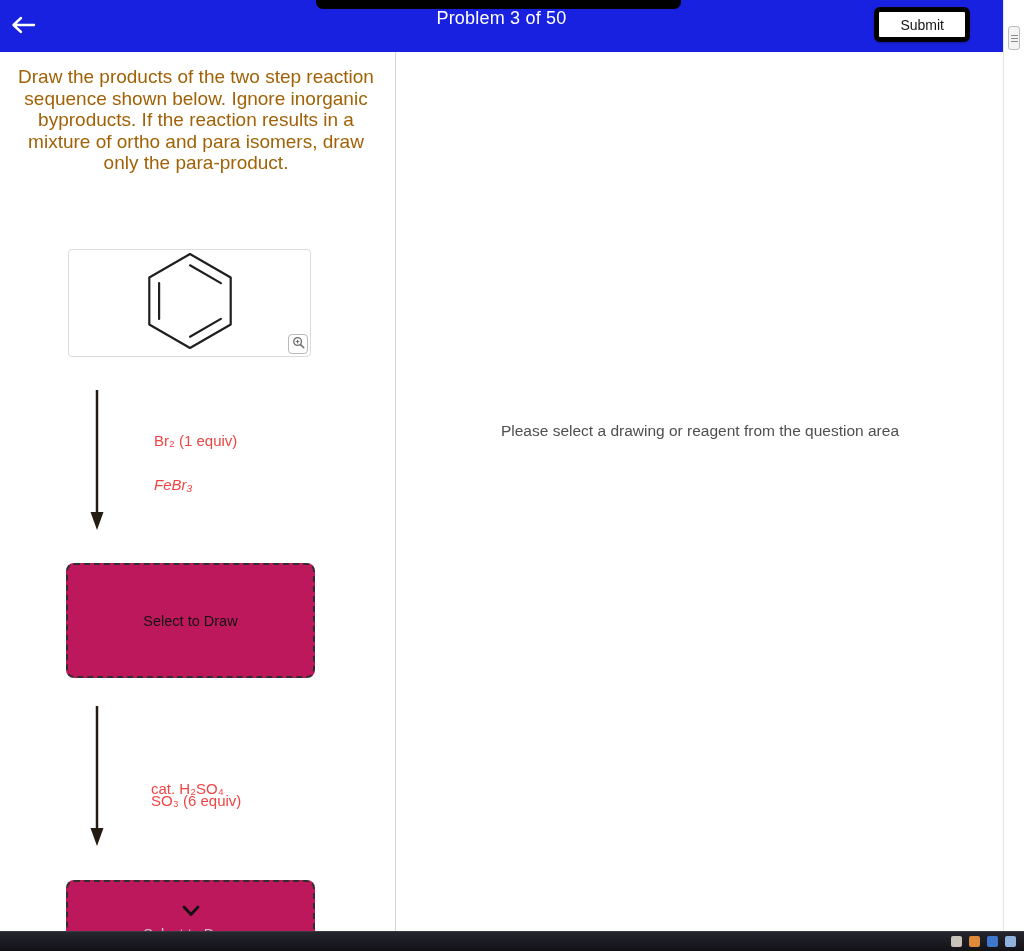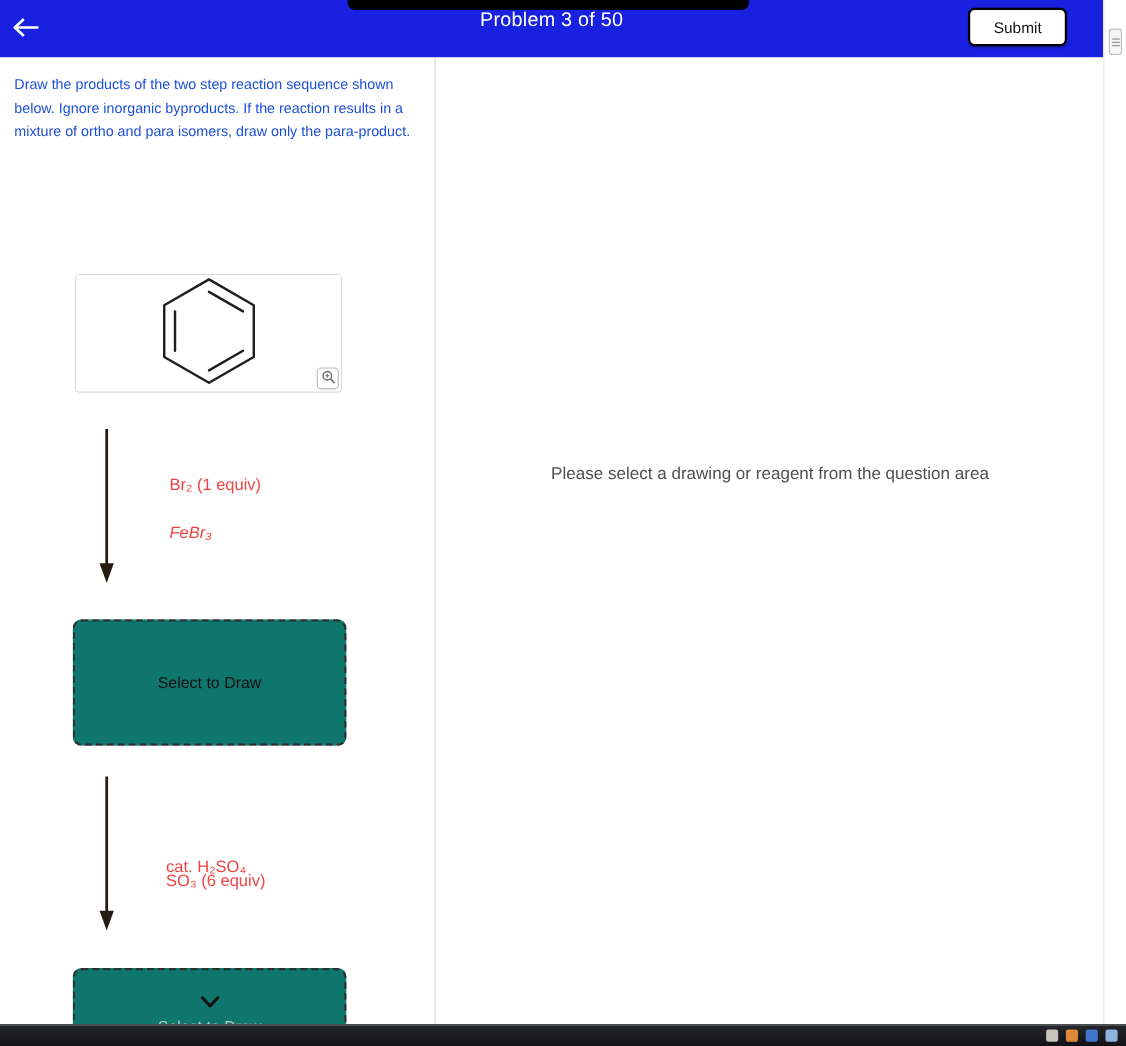--- a/index.html
+++ b/index.html
@@ -7,53 +7,53 @@
   body { font-family: "Liberation Sans", "DejaVu Sans", sans-serif; background: #fff; overflow: hidden; }
   .screen { position: relative; width: 1024px; height: 951px; background: #fff; overflow: hidden; }
 
   
   .top-notch { position: absolute; left: 316px; top: 0; width: 365px; height: 9px; background: #000; border-radius: 0 0 7px 7px; z-index: 30; }
 
   
   .header { position: absolute; left: 0; top: 0; width: 1003px; height: 52px; background: #1821df; z-index: 20; }
   .back-btn { position: absolute; left: 6px; top: 10px; width: 34px; height: 32px; background: transparent; border: none; cursor: pointer; display: flex; align-items: center; justify-content: center; }
   .header-title { position: absolute; left: 0; right: 0; top: 0; height: 36px; display: flex; align-items: center; justify-content: center; color: #fff; font-size: 18px; font-weight: 500; letter-spacing: 0.2px; pointer-events: none; }
-  .submit-btn { position: absolute; right: 33px; top: 7px; height: 35px; padding: 0 21px; background: #fff; color: #141414; border: 2px solid #000000; border-radius: 6px; font-size: 14px; font-family: inherit; cursor: pointer; box-shadow: 0 1px 2px rgba(0,0,0,0.25); }
+  .submit-btn { position: absolute; right: 33px; top: 7px; height: 35px; padding: 0 21px; background: #fff; color: #141414; border: 5px solid #000000; border-radius: 6px; font-size: 14px; font-family: inherit; cursor: pointer; box-shadow: 0 1px 2px rgba(0,0,0,0.25); }
 
   
   .right-strip { position: absolute; top: 0; right: 0; width: 21px; height: 931px; background: #fff; border-left: 1px solid #e4e4e4; z-index: 25; }
   .scroll-grip { position: absolute; top: 26px; left: 4px; width: 12px; height: 24px; border: 1px solid #bdbdbd; border-radius: 3px; background: #f4f4f4; display: flex; flex-direction: column; align-items: center; justify-content: center; gap: 2px; cursor: pointer; }
   .scroll-grip i { display: block; width: 7px; height: 1px; background: #8a8a8a; }
 
   
   .left-panel { position: absolute; left: 0; top: 52px; width: 396px; height: 879px; background: #fff; border-right: 1px solid #d6d6d6; overflow: hidden; }
   .right-panel { position: absolute; left: 397px; top: 52px; width: 606px; height: 758px; background: #fff; display: flex; align-items: center; justify-content: center; }
   .canvas-placeholder { color: #4f4f4f; font-size: 15.5px; text-align: center; padding: 0 30px; }
 
   
-  .question-text { position: absolute; top: 14px; left: 13px; width: 366px; color: #1d4ed8; font-size: 13px; line-height: 21.5px; }
+  .question-text { position: absolute; top: 14px; left: 13px; width: 366px; text-align: center; color: #a16207; font-size: 19px; line-height: 21.5px; }
 
   
   .molecule-box { position: absolute; left: 68px; top: 197px; width: 243px; height: 108px; background: #fff; border: 1px solid #dcdcdc; border-radius: 4px; cursor: pointer; }
   .zoom-btn { position: absolute; right: 2px; bottom: 2px; width: 20px; height: 20px; background: #fff; border: 1px solid #b9b9b9; border-radius: 4px; display: flex; align-items: center; justify-content: center; cursor: pointer; padding: 0; }
 
   
   .step-arrow { position: absolute; width: 16px; height: 144px; }
   .arrow-1 { left: 89px; top: 336px; }
   .arrow-2 { left: 89px; top: 652px; }
 
   
   .reagent-label { position: absolute; color: #ef4444; font-size: 15px; cursor: pointer; }
   .rl-1a { left: 154px; top: 380px; }
   .rl-1b { left: 154px; top: 424px; font-style: italic; }
   .rl-2a { left: 151px; top: 697px; margin-top: 31px; }
   .rl-2b { left: 151px; top: 740px; }
 
   
-  .select-box { position: absolute; left: 66px; width: 249px; height: 115px; border: 2px dashed #2f2f2f; border-radius: 8px; background: #0f766e; display: flex; align-items: center; justify-content: center; cursor: pointer; }
+  .select-box { position: absolute; left: 66px; width: 249px; height: 115px; border: 2px dashed #2f2f2f; border-radius: 8px; background: #be185d; display: flex; align-items: center; justify-content: center; cursor: pointer; }
   .select-box-1 { top: 511px; }
   .select-box-2 { top: 828px; flex-direction: column; justify-content: flex-start; padding-top: 22px; }
   .select-box-label { color: #111; font-size: 14.5px; }
   .select-box-label-faint { color: #c6c6c6; font-size: 14.5px; margin-top: 8px; }
   .chevron-wrap { height: 14px; display: flex; align-items: center; justify-content: center; }
 
   
   .taskbar { position: absolute; left: 0; bottom: 0; width: 1024px; height: 20px; background: linear-gradient(#26262e, #111116); border-top: 1px solid #3a3a42; z-index: 40; display: flex; align-items: center; justify-content: flex-end; padding-right: 8px; gap: 7px; }
   .tb-icon { width: 11px; height: 11px; border-radius: 2px; cursor: pointer; }
   .tb-icon-1 { background: #c9c2b8; }

